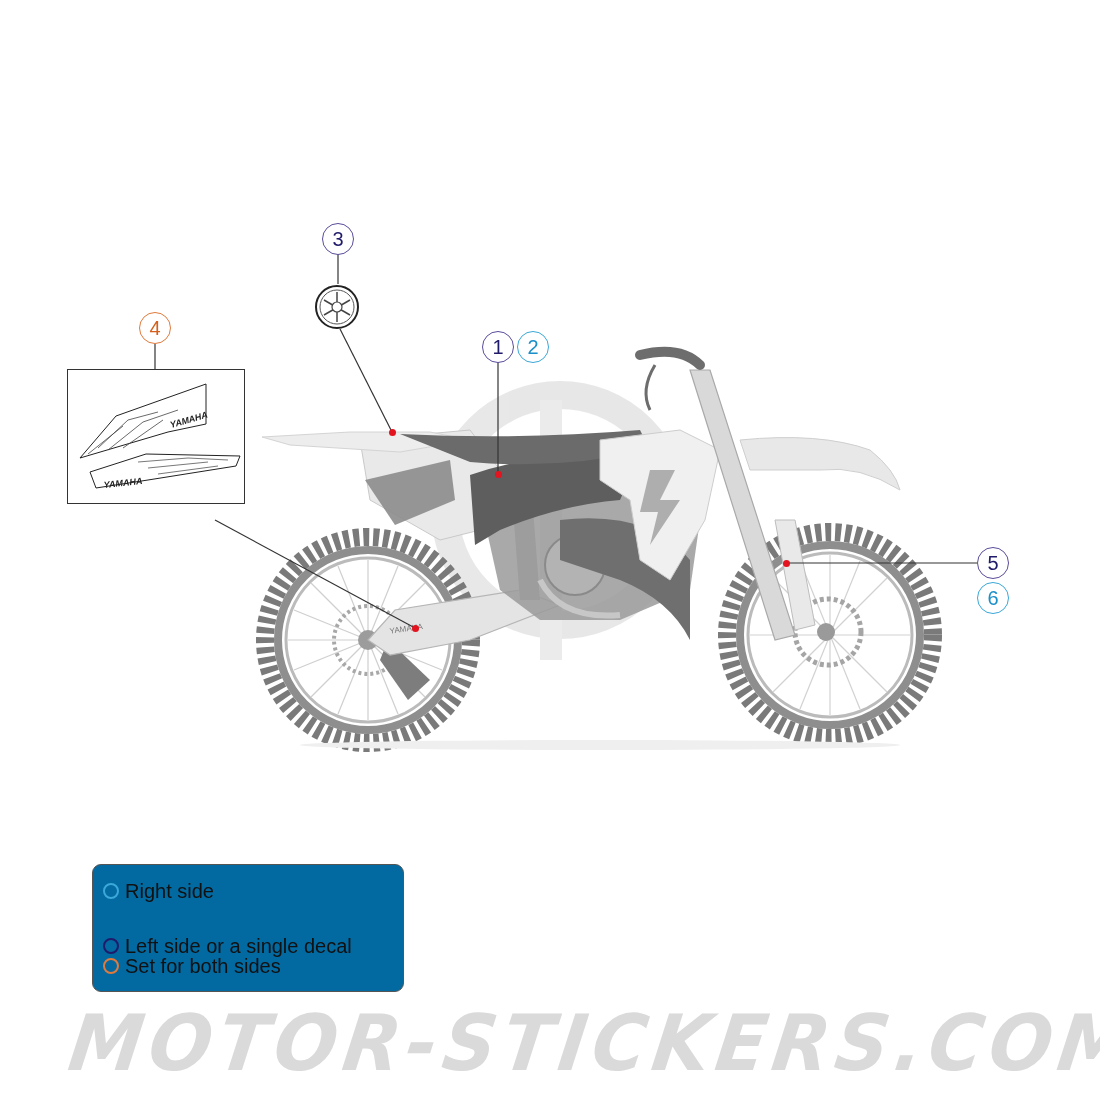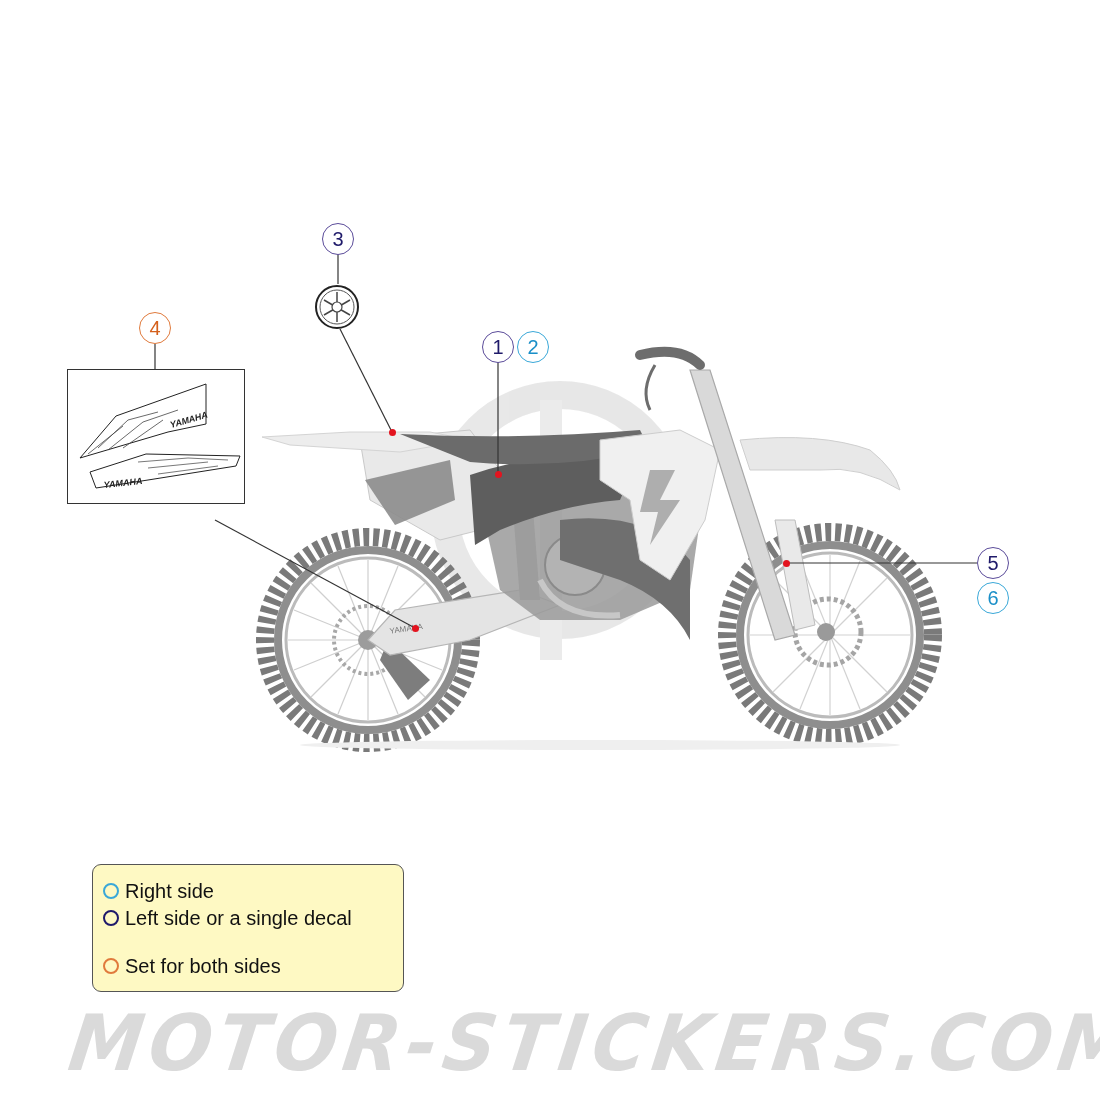--- a/index.html
+++ b/index.html
@@ -10,21 +10,21 @@
     border:1.3px solid; box-sizing:border-box; background:#fff;
     display:flex; align-items:center; justify-content:center;
     font-size:20px; font-family:"Liberation Sans", sans-serif; line-height:1;
   }
   .c-left { border-color:#5b4c9a; color:#1f1a6a; }
   .c-right { border-color:#3aa8d8; color:#1a8fc8; }
   .c-set { border-color:#e07a3c; color:#d4601c; }
   #stage { position:absolute; left:0; top:0; width:1100px; height:1100px; }
   .legend {
     position:absolute; left:92px; top:864px; width:312px; height:128px;
-    border:1.3px solid #555; border-radius:9px; box-sizing:border-box; background:#fef9c3;
+    border:1.3px solid #555; border-radius:9px; box-sizing:border-box; background:#0369a1;
   }
   .legend-row { position:absolute; left:10px; display:flex; align-items:center; height:26px; }
   .legend-ring { width:16px; height:16px; border-radius:50%; border:2px solid; box-sizing:border-box; margin-right:6px; }
   .legend-label { font-size:20px; color:#111; white-space:nowrap; }
   .watermark {
     position:absolute; left:70px; top:1012px; width:990px; height:62px;
     font-family:"DejaVu Sans", sans-serif; font-weight:bold; font-style:oblique;
     font-size:74px; line-height:62px; color:#dadada; letter-spacing:6px; white-space:nowrap;
     transform:scaleY(1.05) skewX(-8deg);
   }
@@ -188,21 +188,21 @@
     </div>
   <div class="callout c-right" style="left:977px;top:582px">
       <span>6</span>
     </div>
 
   <div class="legend">
     <div class="legend-row" style="top:13px">
       <span class="legend-ring" style="border-color:#3aa8d8"></span>
       <span class="legend-label">Right side</span>
     </div>
-    <div class="legend-row" style="top:40px">
+    <div class="legend-row" style="top:68px">
       <span class="legend-ring" style="border-color:#1f1a6a"></span>
       <span class="legend-label">Left side or a single decal</span>
     </div>
     <div class="legend-row" style="top:88px">
       <span class="legend-ring" style="border-color:#e07a3c"></span>
       <span class="legend-label">Set for both sides</span>
     </div>
   </div>
 
   <div class="watermark">MOTOR-STICKERS.COM</div>

